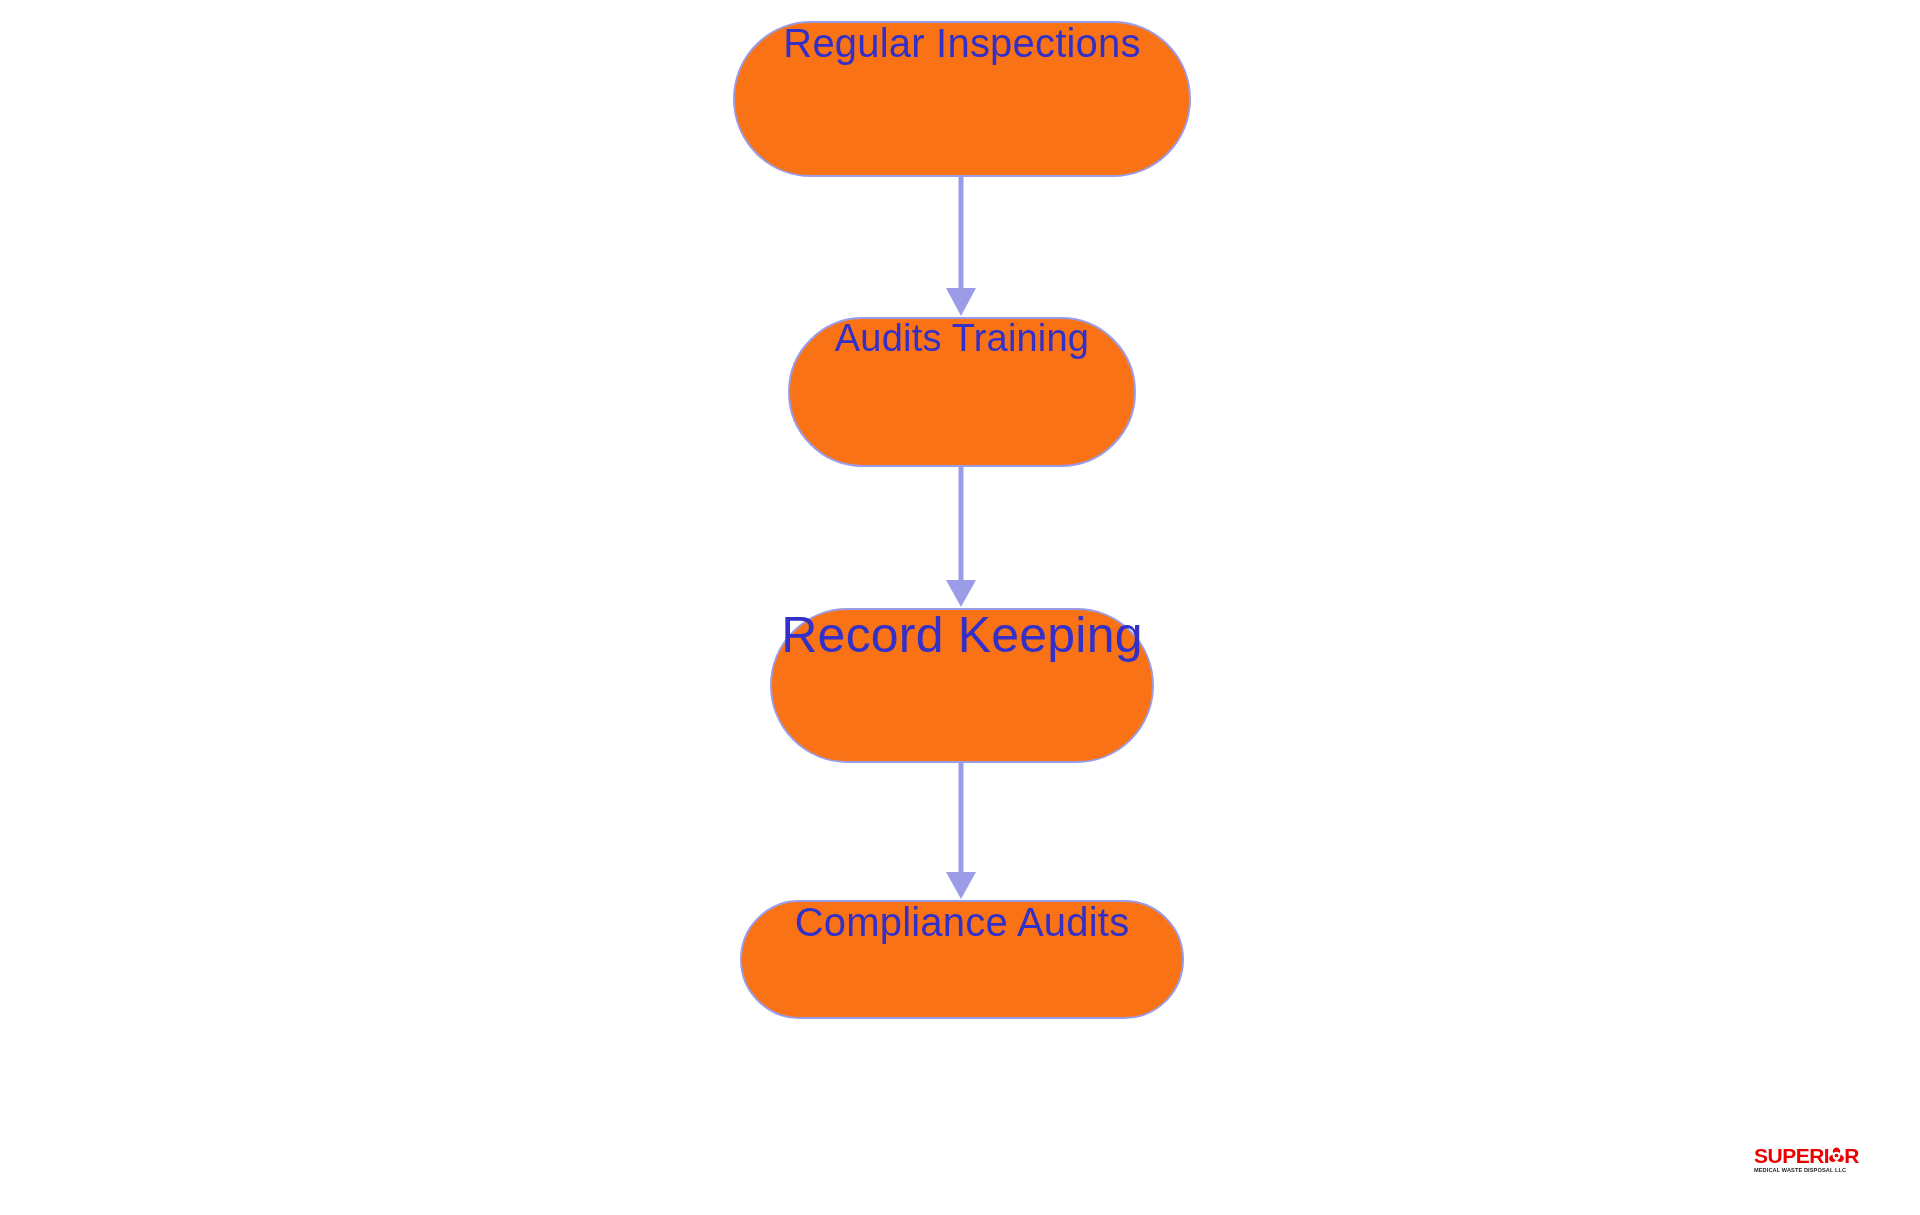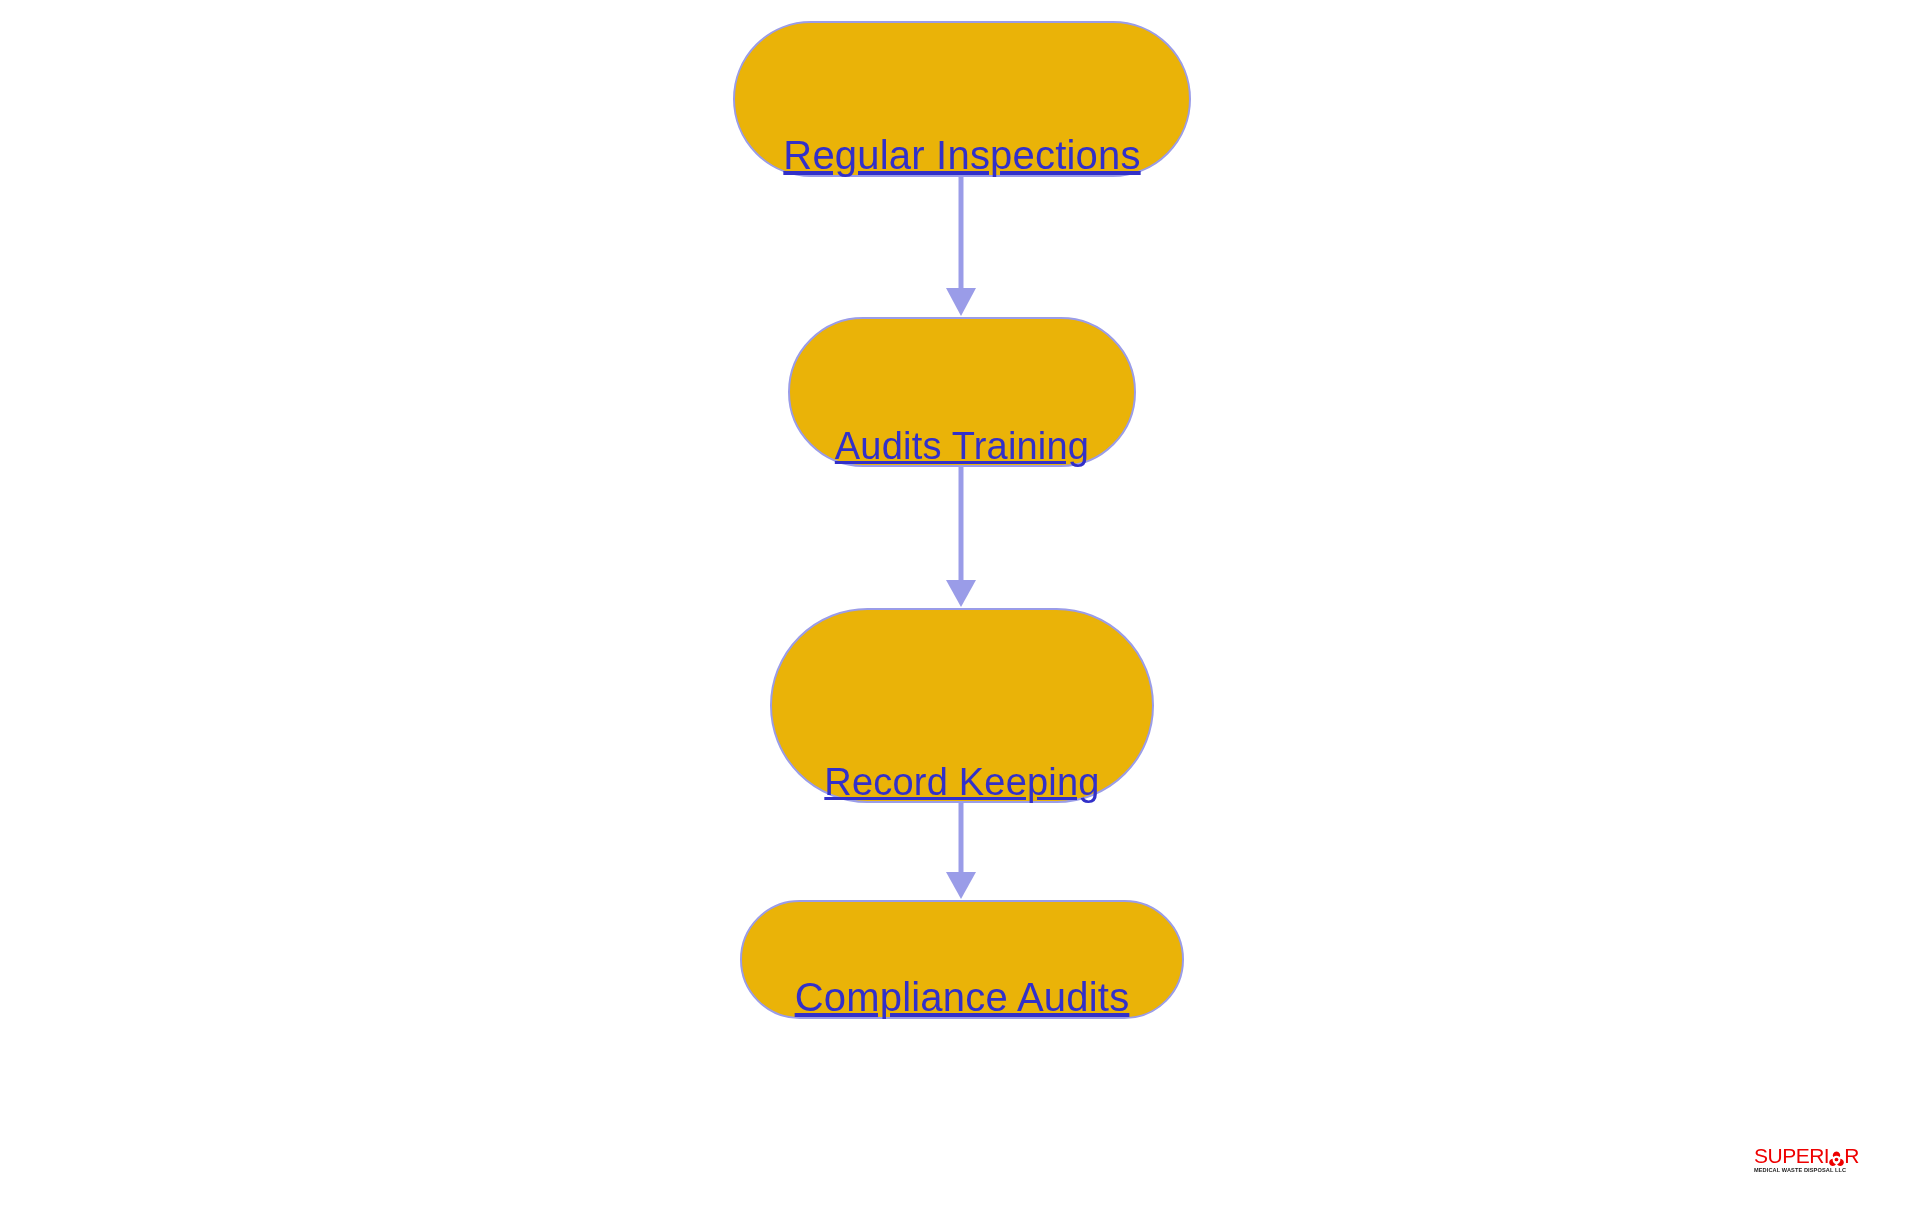--- a/index.html
+++ b/index.html
@@ -19,43 +19,42 @@
     position: absolute;
     inset: 0;
     width: 1920px;
     height: 1215px;
   }
 
   .flow-node {
     position: absolute;
     box-sizing: border-box;
     display: flex;
-    align-items: flex-end;
+    align-items: flex-start;
     justify-content: center;
-    background: #eab308;
+    background: #f97316;
     border: 2px solid #9a9ce8;
     border-radius: 999px;
     color: #3230c9;
     font-family: "Liberation Sans", sans-serif;
     font-weight: 400;
     letter-spacing: 0.2px;
     white-space: nowrap;
     user-select: none;
-    text-decoration: underline;
   }
 
   .flow-node .node-label {
     display: block;
     line-height: 1;
   }
 
   
   #node-0 { left: 733px;  top: 21px;   width: 458px; height: 156px; font-size: 40px; }
   #node-1 { left: 788px;  top: 317px;  width: 348px; height: 150px; font-size: 38px; }
-  #node-2 { left: 770px;  top: 608px;  width: 384px; height: 195px; font-size: 38px; }
+  #node-2 { left: 770px;  top: 608px;  width: 384px; height: 155px; font-size: 50px; }
   #node-3 { left: 740px;  top: 900px;  width: 444px; height: 119px; font-size: 40px; }
 
   .flow-edge {
     position: absolute;
     left: 0;
     top: 0;
     width: 1920px;
     height: 1215px;
     pointer-events: none;
   }
@@ -72,24 +71,24 @@
   
   #watermark {
     position: absolute;
     left: 1754px;
     top: 1145px;
     width: 120px;
     user-select: none;
   }
   #watermark .wm-wordmark {
     display: flex;
-    align-items: flex-end;
+    align-items: flex-start;
     justify-content: flex-start;
     font-family: "Liberation Sans", sans-serif;
-    font-weight: 400;
+    font-weight: 700;
     font-size: 21px;
     line-height: 1;
     letter-spacing: -0.5px;
     color: #ee0000;
   }
   #watermark .wm-biohazard {
     display: inline-block;
     width: 17px;
     height: 17px;
     margin: 0 -1px;

